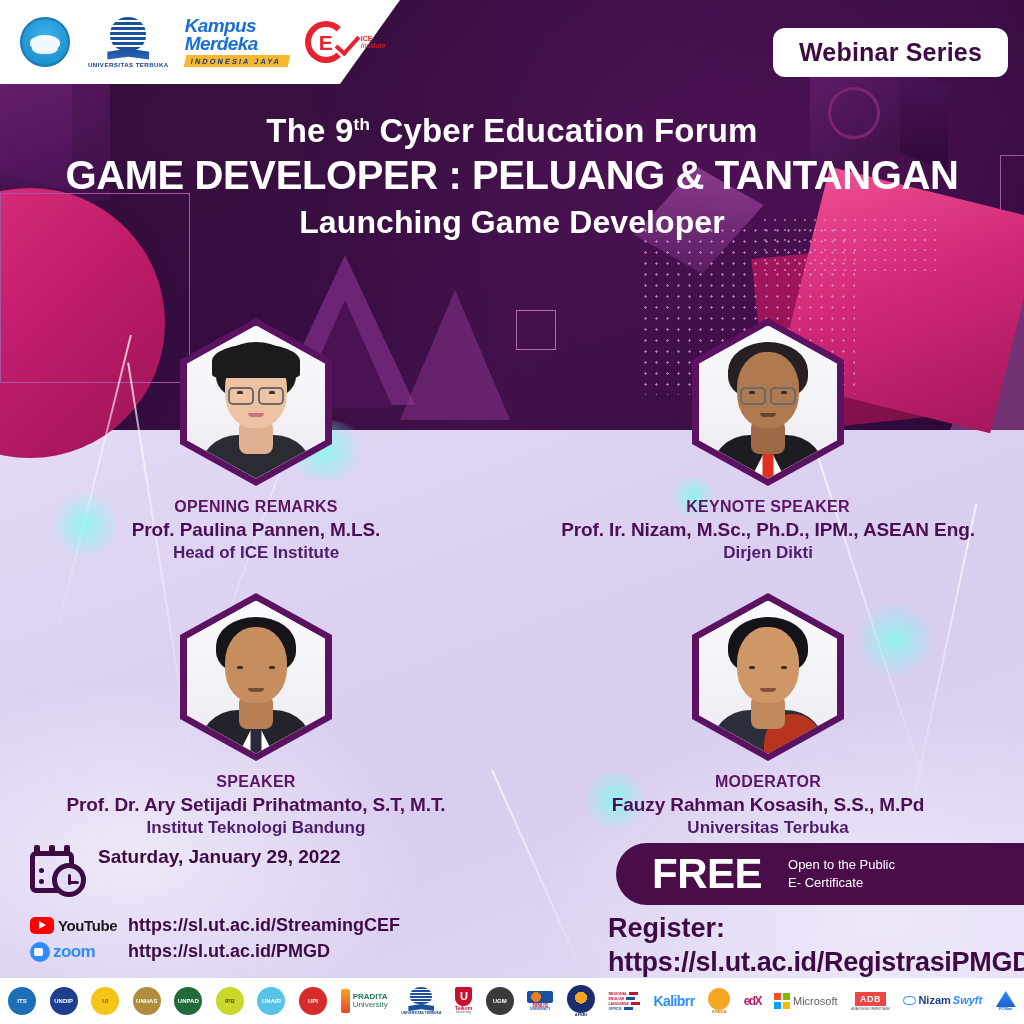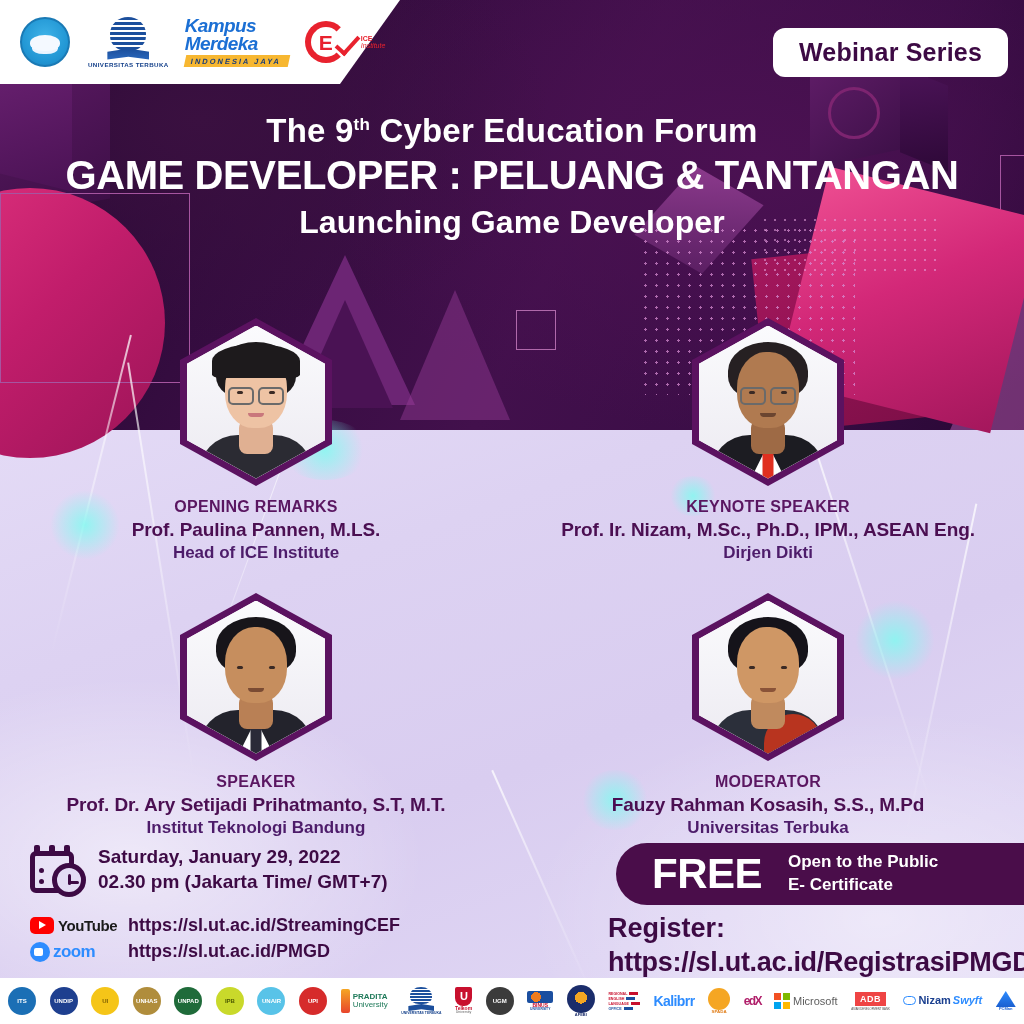--- a/index.html
+++ b/index.html
@@ -270,21 +270,21 @@
   .zm-box::after { content:""; position:absolute; left:4px; top:6.5px; width:9px; height:8px; background:#fff; border-radius:2px; }
   .zm-txt { font-size:17px; font-weight:bold; color:#2d8cff; letter-spacing:-.6px; }
   .link-url { font-size:18px; font-weight:bold; color:#3d0a44; }
 
   .freebar {
     position:absolute; right:0; top:843px; width:408px; height:62px; z-index:7;
     background:#4a0d4a; border-radius:31px 0 0 31px;
     display:flex; align-items:center; padding-left:36px; gap:26px;
   }
   .free-word { font-size:42px; font-weight:bold; color:#ffffff; letter-spacing:-.5px; }
-  .free-sub { color:#ffffff; font-size:17px; font-weight:bold; line-height:1.35; }
+  .free-sub { color:#ffffff; font-size:13px; font-weight:normal; line-height:1.35; }
 
   .register { position:absolute; left:608px; top:912px; z-index:7; color:#3d0a44; }
   .reg-label { font-size:27px; font-weight:bold; line-height:1.25; }
   .reg-url { font-size:27px; font-weight:bold; line-height:1.25; letter-spacing:-.3px; }
 
   
   .partners {
     position:absolute; left:0; bottom:0; width:1024px; height:46px; background:#ffffff; z-index:9;
     display:flex; align-items:center; justify-content:space-between; padding:0 8px;
   }
@@ -466,21 +466,20 @@
           <i></i>
           <i></i>
         </div>
       <div class="cal-body"></div>
       <div class="cal-dot d1"></div>
         <div class="cal-dot d2"></div>
       <div class="clock"></div>
     </div>
     <div class="dt-lines">
       <div class="dt1">Saturday, January 29, 2022</div>
-      <div class="dt2">02.30 pm (Jakarta Time/ GMT+7)</div>
     </div>
   </div>
 
   <div class="links">
     <div class="link-row">
       <span class="yt-logo">
         <span class="yt-box"></span>
         <span class="yt-txt">YouTube</span>
       </span>
       <span class="link-url">https://sl.ut.ac.id/StreamingCEF</span>

